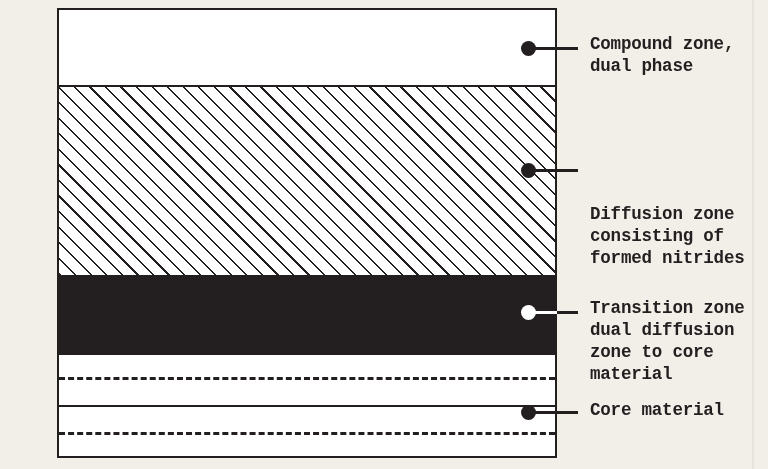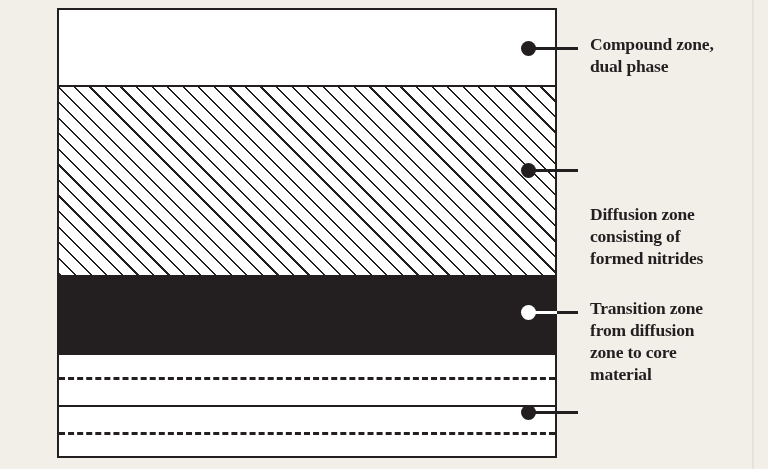--- a/index.html
+++ b/index.html
@@ -119,21 +119,21 @@
   }
   .leader-light {
     border-top-color: #ffffff;
   }
 
   
   .callout-label {
     position: absolute;
     left: 590px;
     color: #231f20;
-    font-family: Liberation Serif, serif;
+    font-family: Liberation Mono, monospace;
     font-weight: bold;
     font-size: 17.5px;
     line-height: 22px;
     letter-spacing: -0.2px;
     white-space: pre-line;
   }
 </style>
 </head>
 <body>
 
@@ -167,20 +167,21 @@
   <div class="leader" style="left:531px; top:169px; width:47px;"></div>
   <div class="marker marker-dark" style="left:521px; top:163px;"></div>
   <div class="callout-label" style="top:155px;margin-top:48px;">Diffusion zone
 consisting of
 formed nitrides</div>
 
   <div class="leader leader-light" style="left:531px; top:311px; width:26px;"></div>
   <div class="leader" style="left:557px; top:311px; width:21px;"></div>
   <div class="marker marker-light" style="left:521px; top:305px;"></div>
   <div class="callout-label" style="top:297px;">Transition zone
-from diffusion
+dual diffusion
 zone to core
 material</div>
 
   <div class="leader" style="left:531px; top:411px; width:47px;"></div>
   <div class="marker marker-dark" style="left:521px; top:405px;"></div>
+  <div class="callout-label" style="top:399px;">Core material</div>
 
 </div>
 
 </body></html>

